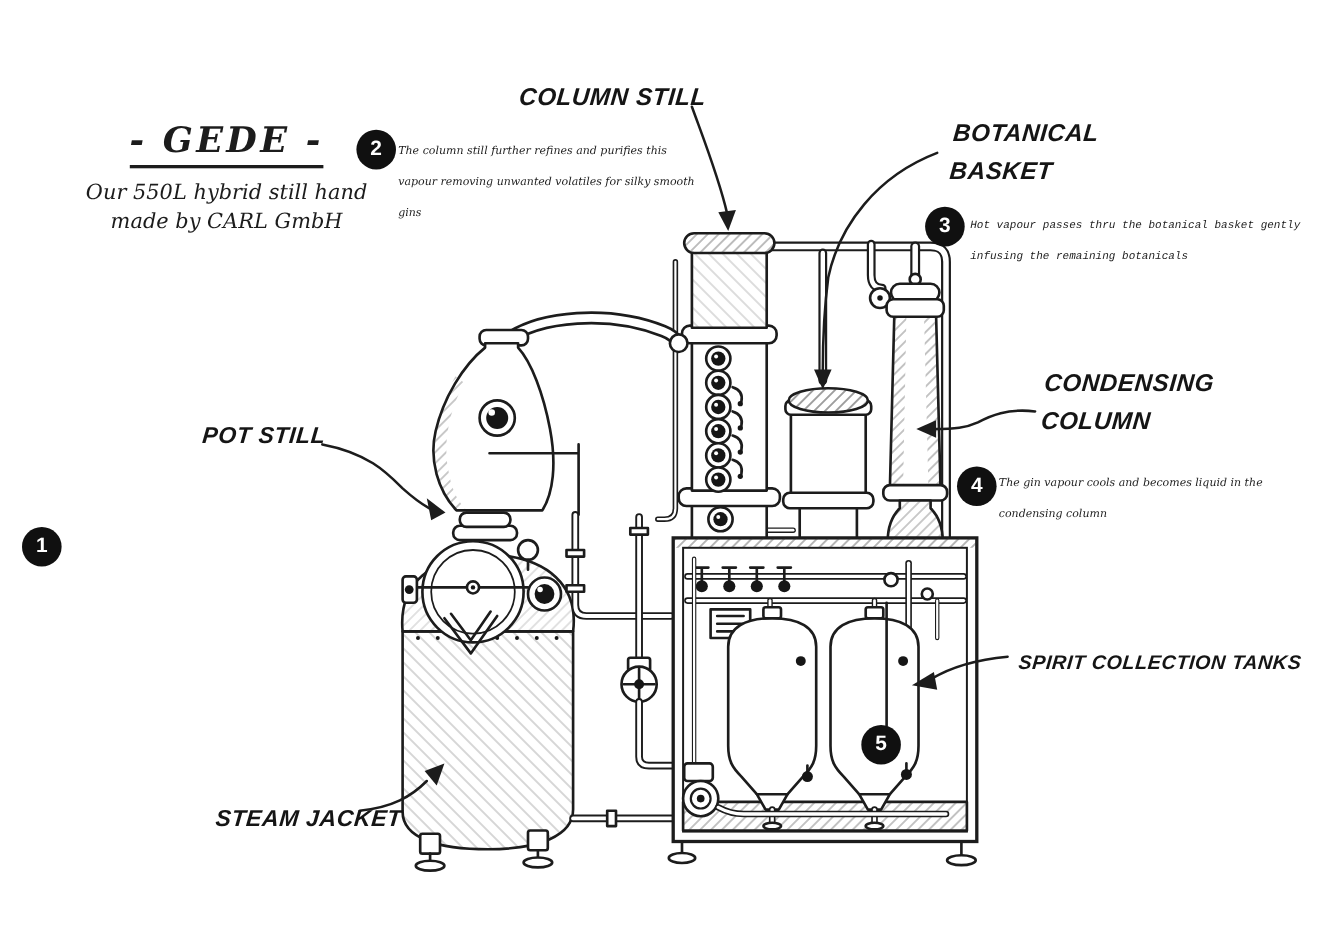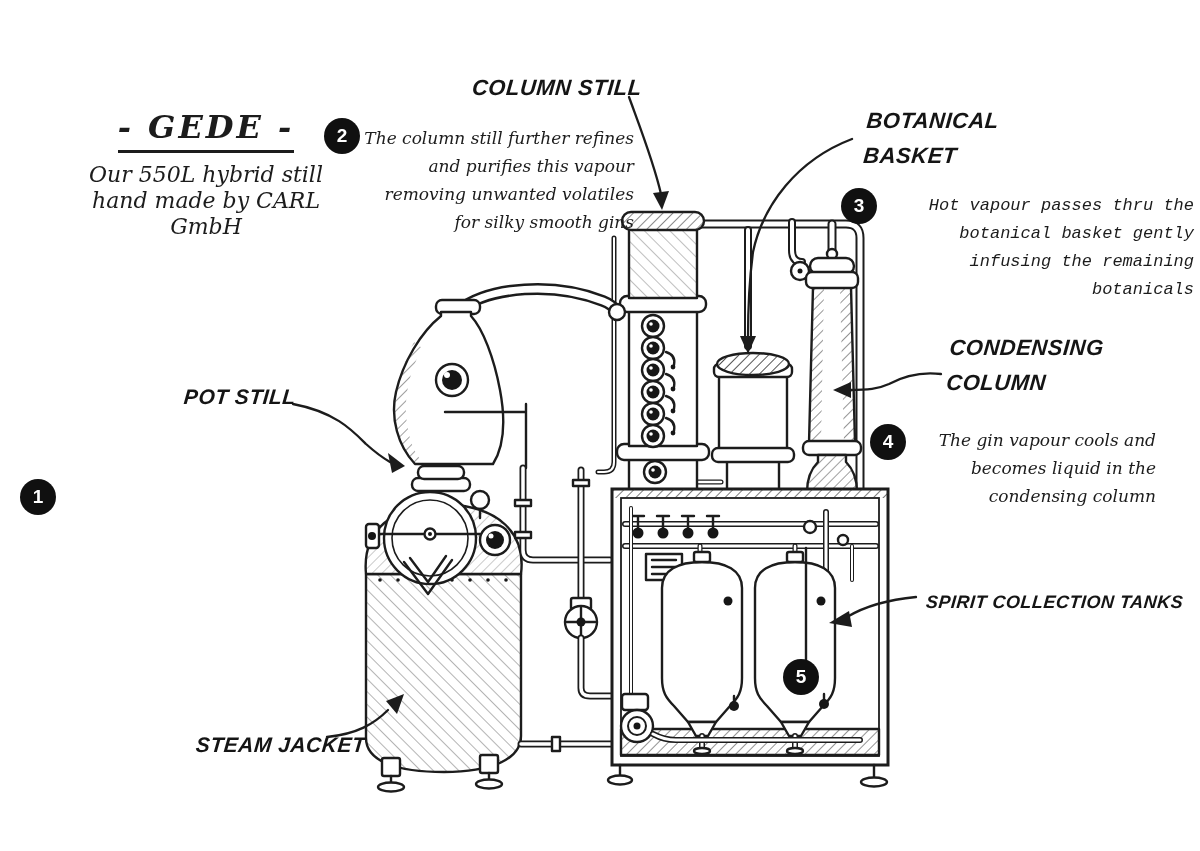--- a/index.html
+++ b/index.html
@@ -10,29 +10,29 @@
   .ln{fill:none;stroke:#1c1c1c;stroke-width:2.4;stroke-linecap:round;stroke-linejoin:round;}
   .fw{fill:#ffffff;stroke:#1c1c1c;stroke-width:2.4;stroke-linecap:round;stroke-linejoin:round;}
   .po{fill:none;stroke:#1c1c1c;stroke-linecap:round;}   
   .pi{fill:none;stroke:#ffffff;stroke-linecap:round;}   
   .dark{fill:#161616;stroke:none;}
   .lead{fill:none;stroke:#1c1c1c;stroke-width:2.3;stroke-linecap:round;}
   .head{fill:#1c1c1c;stroke:none;}
   
   .hd{position:absolute;font-family:"Liberation Sans",sans-serif;font-weight:bold;font-style:italic;
       color:#151515;letter-spacing:.5px;line-height:1.6;transform:skewX(-5deg);}
-  .ann{position:absolute;text-align:right;font-family:"DejaVu Serif",serif;font-style:italic;
-       font-size:17px;line-height:28px;color:#1c1c1c;}
+  .ann{position:absolute;text-align:left;font-family:"DejaVu Serif",serif;font-style:italic;
+       font-size:10px;line-height:28px;color:#1c1c1c;}
   .badge{position:absolute;width:36px;height:36px;border-radius:50%;background:#101010;color:#fff;
          font:bold 19px/36px "Liberation Sans",sans-serif;text-align:center;}
   .title-block{position:absolute;left:78px;top:110px;width:256px;text-align:center;}
   .title-name{display:inline-block;font-family:"DejaVu Serif",serif;font-style:italic;font-weight:bold;
               font-size:32px;letter-spacing:3px;line-height:1.1;}
   .title-rule{width:176px;height:2.5px;background:#1c1c1c;margin:5px auto 9px;}
-  .title-sub{font-family:"DejaVu Serif",serif;font-style:italic;font-size:22px;line-height:26px;}
+  .title-sub{font-family:"DejaVu Serif",serif;font-style:italic;font-size:19px;line-height:26px;}
 </style>
 </head>
 <body>
 
 <div id="canvas">
 
   <svg id="art" width="1200" height="851" viewBox="0 0 1200 851">
     <defs>
       <pattern id="hatch" width="7" height="7" patternUnits="userSpaceOnUse" patternTransform="rotate(45)">
         <line x1="3.5" y1="0" x2="3.5" y2="7" stroke="#2a2a2a" stroke-width="1"></line>

